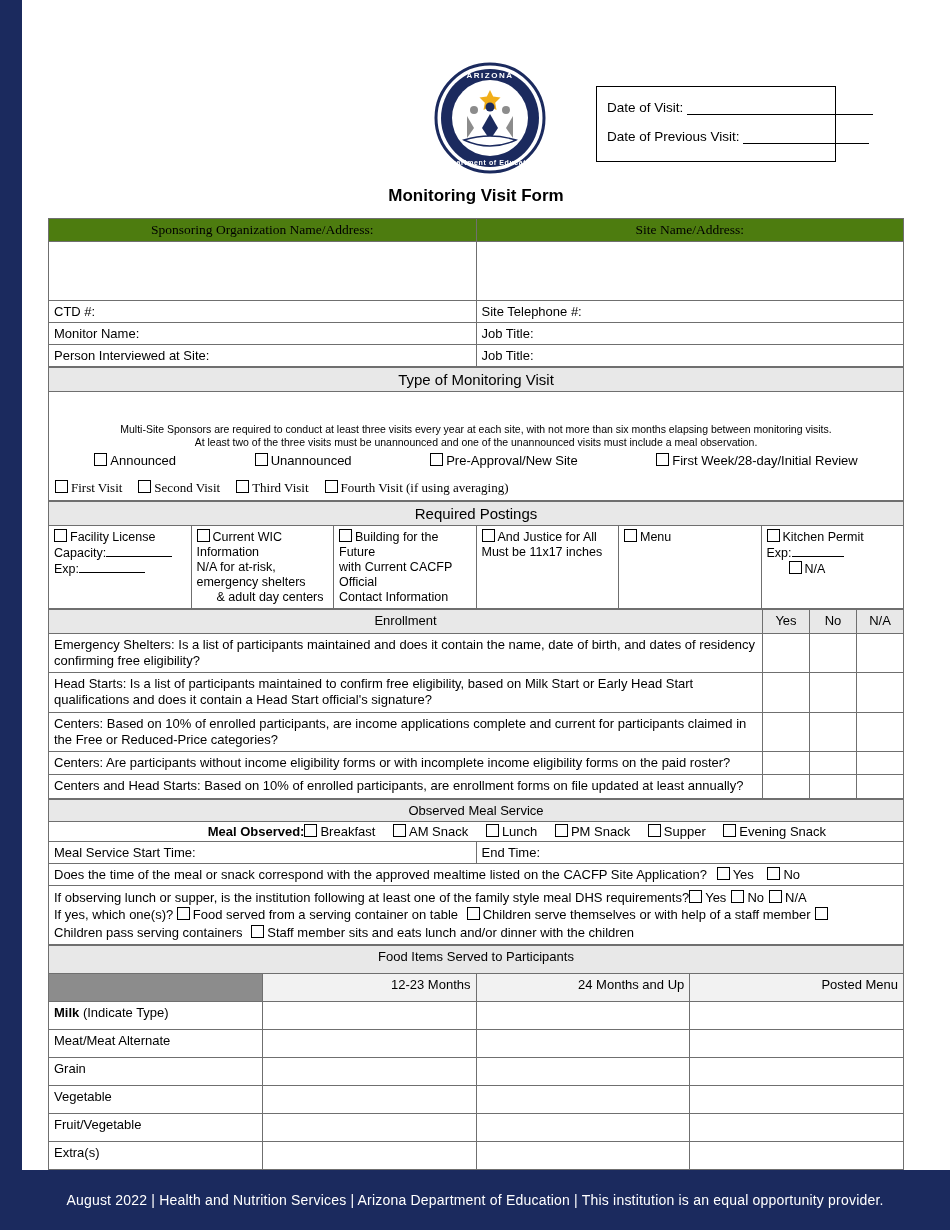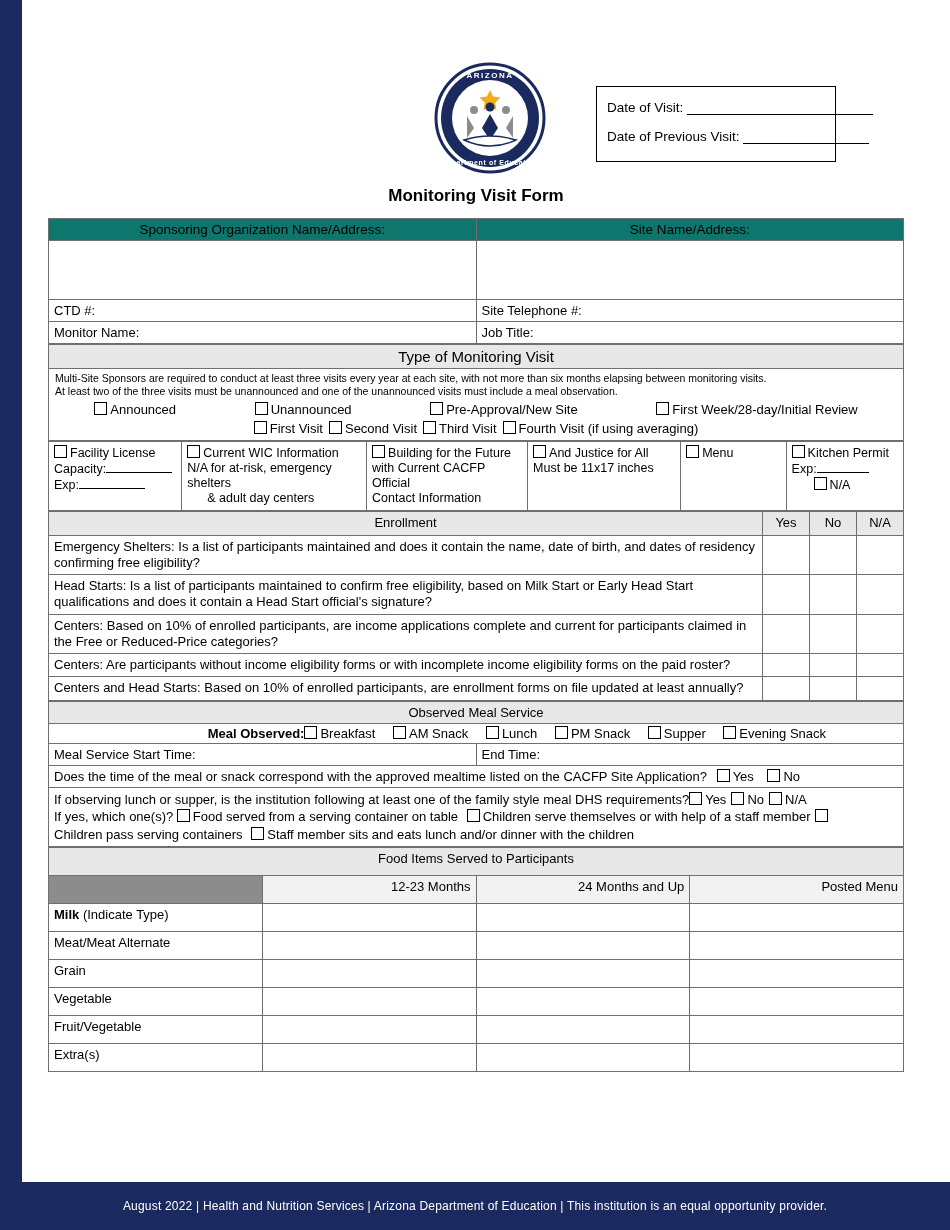--- a/index.html
+++ b/index.html
@@ -106,43 +106,44 @@
     width: 11px;
     height: 11px;
     border: 1.4px solid #000;
     vertical-align: -1px;
     margin-right: 3px;
     background: #fff;
   }
   .nowrap { white-space: nowrap; }
 
   
-  .org-head td { background:#0f766e; text-align:center; font-size:13.5px; }
+  .org-head td { background:#4d7c0f; text-align:center; font-size:13.5px;font-family:Liberation Serif, serif; }
   .org-blank td { height: 52px; }
 
   
   .mv-note {
     font-size: 10.5px;
-    text-align: left;
+    text-align: center;
     line-height: 1.25;
     padding: 3px 6px 2px 6px;
+    margin-top: 28px;
   }
   .mv-opts {
     font-size: 13px;
     padding: 2px 6px 4px 6px;
   }
   .mv-opts .row1 {
     display: flex;
     justify-content: space-around;
-    margin-bottom: 4px;
+    margin-bottom: 12px;
   }
   .mv-opts .row2 {
     display: flex;
-    justify-content: center;
-    gap: 6px;
+    gap: 16px;
+    font-family: Liberation Serif, serif;
   }
 
   
   .rp td {
     font-size: 12.5px;
     line-height: 1.2;
     vertical-align: top;
     height: 62px;
   }
   .rp .small { font-size: 12.5px; }
@@ -165,27 +166,27 @@
   .food th, .food td { font-size: 13px; height: 21px; }
   .food .grey { background: #8c8c8c; }
   .food .hdr { background:#f2f2f2; text-align:right; }
 
   
   .footer {
     position: absolute;
     left: 0;
     bottom: 0;
     width: 950px;
-    height: 48px;
+    height: 60px;
     background: #1b2a5e;
     color: #ffffff;
     display: flex;
     align-items: center;
     justify-content: center;
-    font-size: 12px;
+    font-size: 14px;
     letter-spacing: .2px;
   }
   .label-b { font-weight: bold; }
 </style>
 </head>
 <body>
 
 <div class="left-bar"></div>
 
 <div class="page">
@@ -234,20 +235,24 @@
       <tr class="org-blank">
         <td></td>
         <td></td>
       </tr>
       <tr>
         <td>CTD #:</td>
         <td>Site Telephone #:</td>
       </tr>
       <tr>
         <td>Monitor Name:</td>
+        <td>Job Title:</td>
+      </tr>
+      <tr>
+        <td>Person Interviewed at Site:</td>
         <td>Job Title:</td>
       </tr>
     </tbody>
       </table>
 
     <table class="sect">
       <tbody>
           <tr>
         <td class="band">Type of Monitoring Visit</td>
       </tr>
@@ -271,20 +276,23 @@
               <span class="nowrap"><span class="cb"></span><span>Fourth Visit (if using averaging)</span></span>
             </div>
           </div>
         </td>
       </tr>
     </tbody>
       </table>
 
     <table class="sect">
       <tbody>
+          <tr>
+        <td class="band" colspan="6">Required Postings</td>
+      </tr>
       <tr class="rp">
         <td style="width:15.5%;">
           <span class="cb"></span><span>Facility License</span><br>
           <span class="small">Capacity:</span><span class="blank-inline"></span><br>
           <span class="small">Exp:</span><span class="blank-inline"></span>
         </td>
         <td style="width:22%;">
           <span class="cb"></span><span>Current WIC Information</span><br>
           <span class="small">N/A for at-risk, emergency shelters</span><br>
           <span class="small" style="display:inline-block;padding-left:20px;">&amp; adult day centers</span>

